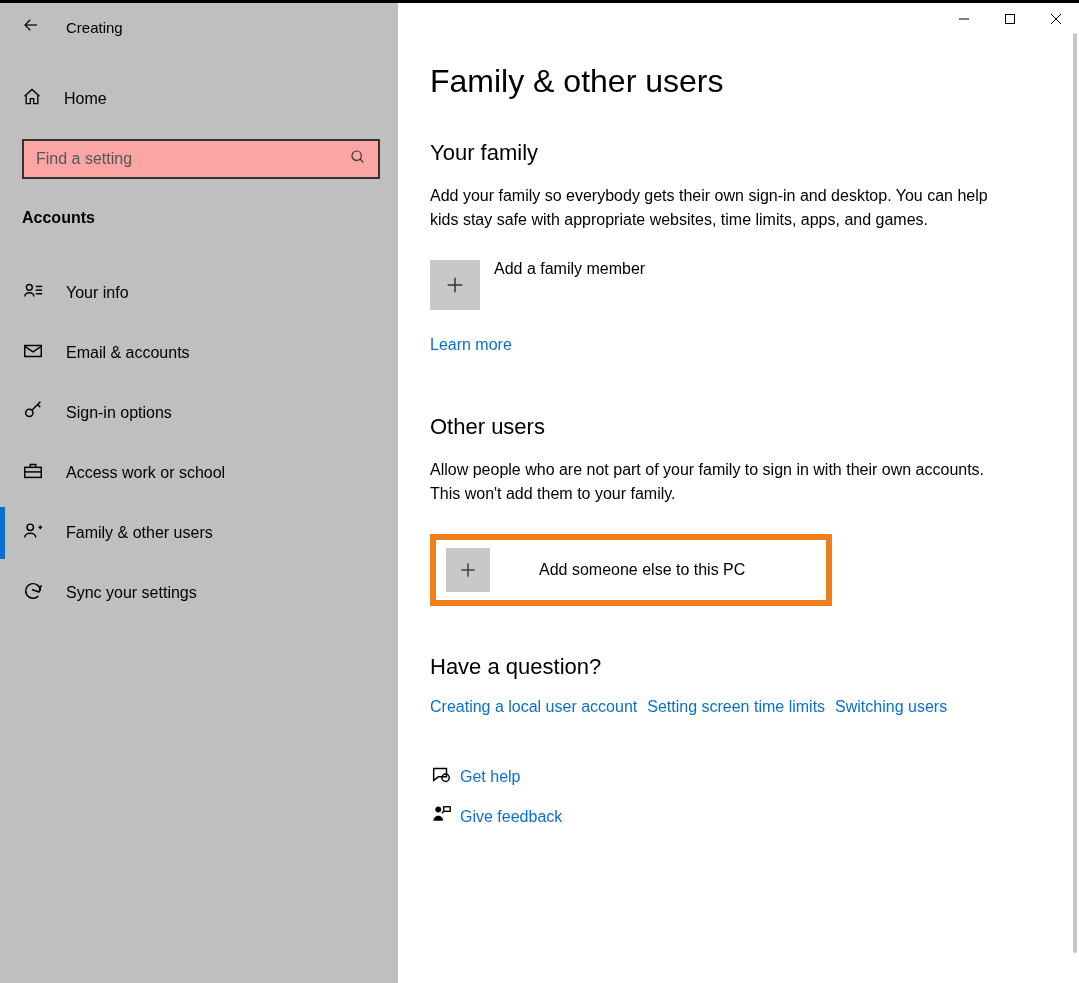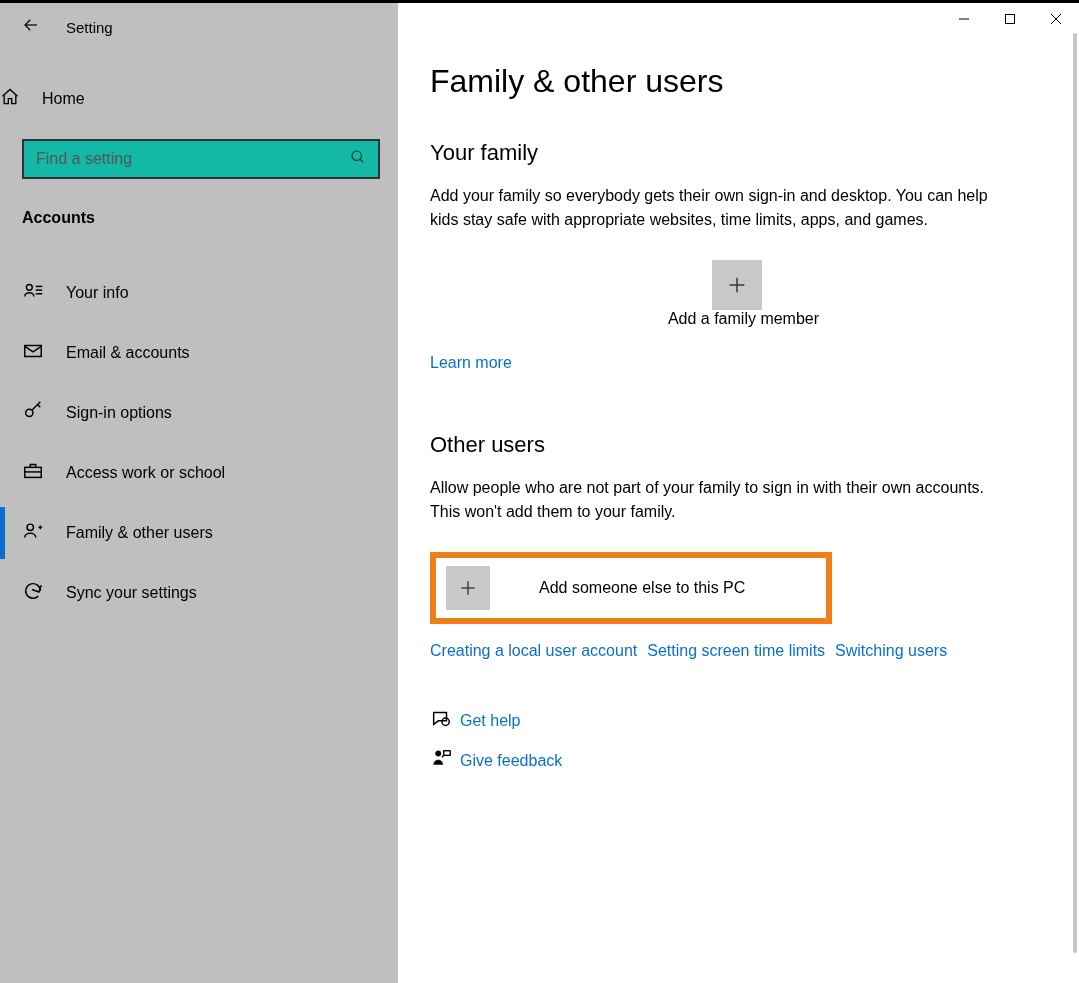--- a/index.html
+++ b/index.html
@@ -6,26 +6,26 @@
   html, body { width: 1079px; height: 983px; font-family: "Segoe UI", Arial, sans-serif; overflow: hidden; background: #fff; color: #000; }
   body { display: flex; flex-direction: column; border-top: 3px solid #000; }
   .window { display: flex; flex-direction: row; width: 100%; height: 100%; }
 
   
   .sidebar { width: 398px; height: 100%; background: #bfbfbf; position: relative; }
 
   .titlebar { display: flex; align-items: center; height: 48px; padding-left: 22px; }
   .titlebar .title { font-size: 15px; margin-left: 26px; }
 
-  .home-row { display: flex; align-items: center; height: 48px; margin-top: 24px; cursor: pointer; }
+  .home-row { display: flex; align-items: center; height: 48px; padding-left: 22px; margin-top: 24px; cursor: pointer; }
   .home-row svg { flex-shrink:0; }
   .home-label { font-size: 16px; margin-left: 22px; }
 
   .search-wrap { margin: 16px 18px 0 22px; }
-  .search { width: 100%; height: 40px; border: 2px solid #333; background: #14b8a6; padding: 0 38px 0 12px; font-size: 16px; outline: none; }
+  .search { width: 100%; height: 40px; border: 2px solid #333; background: #fca5a5; padding: 0 38px 0 12px; font-size: 16px; outline: none; }
   .search::placeholder { color: #555; }
   .search-wrap { position: relative; }
   .search-icon { position: absolute; right: 14px; top: 50%; transform: translateY(-50%); }
 
   .section-label { font-size: 16px; font-weight: 600; margin: 30px 0 0 22px; }
 
   .nav { margin-top: 36px; display: flex; flex-direction: column; }
   .nav-item { display: flex; align-items: center; height: 60px; padding-left: 22px; cursor: pointer; position: relative; }
   .nav-item.active::before { content: ""; position: absolute; left: 0; top: 4px; bottom: 4px; width: 5px; background: #0a6fcf; }
   .nav-item .nav-label { font-size: 16px; margin-left: 22px; }
@@ -35,21 +35,21 @@
   .main { flex: 1; height: 100%; background: #fff; position: relative; display: flex; flex-direction: column; }
   .caption-buttons { position: absolute; top: 0; right: 0; display: flex; }
   .caption-btn { width: 46px; height: 32px; display: flex; align-items: center; justify-content: center; cursor: pointer; }
   .caption-btn svg { display:block; }
 
   .content { padding: 16px 36px 0 32px; overflow-y: auto; flex: 1; }
   .page-title { font-size: 32px; font-weight: 400; margin-top: 44px; }
   .subhead { font-size: 22px; font-weight: 400; margin-top: 40px; }
   .bodytext { font-size: 16px; line-height: 1.5; margin-top: 18px; max-width: 560px; }
 
-  .tile-row { display: flex; align-items: center; margin-top: 28px; cursor: pointer; flex-direction: column; }
+  .tile-row { display: flex; align-items: flex-start; margin-top: 28px; cursor: pointer; }
   .tile-icon { width: 50px; height: 50px; background: #c8c8c8; display: flex; align-items: center; justify-content: center; flex-shrink: 0; }
   .tile-label { font-size: 16px; margin-left: 14px; }
 
   .link { font-size: 16px; color: #0a6fcf; margin-top: 20px; display: inline-block; cursor: pointer; }
   .link-list { margin-top: 18px; display: flex; flex-direction: row; gap: 10px; }
   .link-list .link { margin-top: 0; }
 
   .highlight { border: 6px solid #ee7f1b; padding: 8px 10px; margin-top: 28px; display: inline-flex; align-items: center; width: 402px; cursor: pointer; gap: 35px; }
   .highlight .tile-icon { width: 44px; height: 44px; }
   .highlight .tile-label { margin-left: 14px; }
@@ -70,21 +70,21 @@
 
   <div class="sidebar">
 
     <div class="titlebar">
       <span style="cursor:pointer;">
         <svg width="18" height="18" viewBox="0 0 24 24" fill="none" stroke="#000" stroke-width="1.6">
             <line x1="20" y1="12" x2="4" y2="12"></line>
             <polyline points="11 5 4 12 11 19"></polyline>
           </svg>
       </span>
-      <span class="title">Setting</span>
+      <span class="title">Creating</span>
     </div>
 
     <div class="home-row">
       <span>
         <svg width="20" height="20" viewBox="0 0 24 24" fill="none" stroke="#000" stroke-width="1.6">
             <path d="M3 11 L12 3 L21 11"></path>
             <path d="M5 10 V20 H10 V14 H14 V20 H19 V10"></path>
           </svg>
       </span>
       <span class="home-label">Home</span>
@@ -223,20 +223,21 @@
         <div class="tile-icon">
           <svg width="20" height="20" viewBox="0 0 24 24" stroke="#333" stroke-width="1.6">
               <line x1="12" y1="4" x2="12" y2="20"></line>
               <line x1="4" y1="12" x2="20" y2="12"></line>
             </svg>
         </div>
         <span class="tile-label">Add someone else to this PC</span>
       </div>
 
       
+      <h2 class="subhead" style="margin-top:48px;">Have a question?</h2>
       <div class="link-list">
         <span class="link">Creating a local user account</span>
         <span class="link">Setting screen time limits</span>
         <span class="link">Switching users</span>
       </div>
 
       
       <div class="help-row">
         <span>
           <svg width="22" height="22" viewBox="0 0 24 24" fill="none" stroke="#000" stroke-width="1.6">

